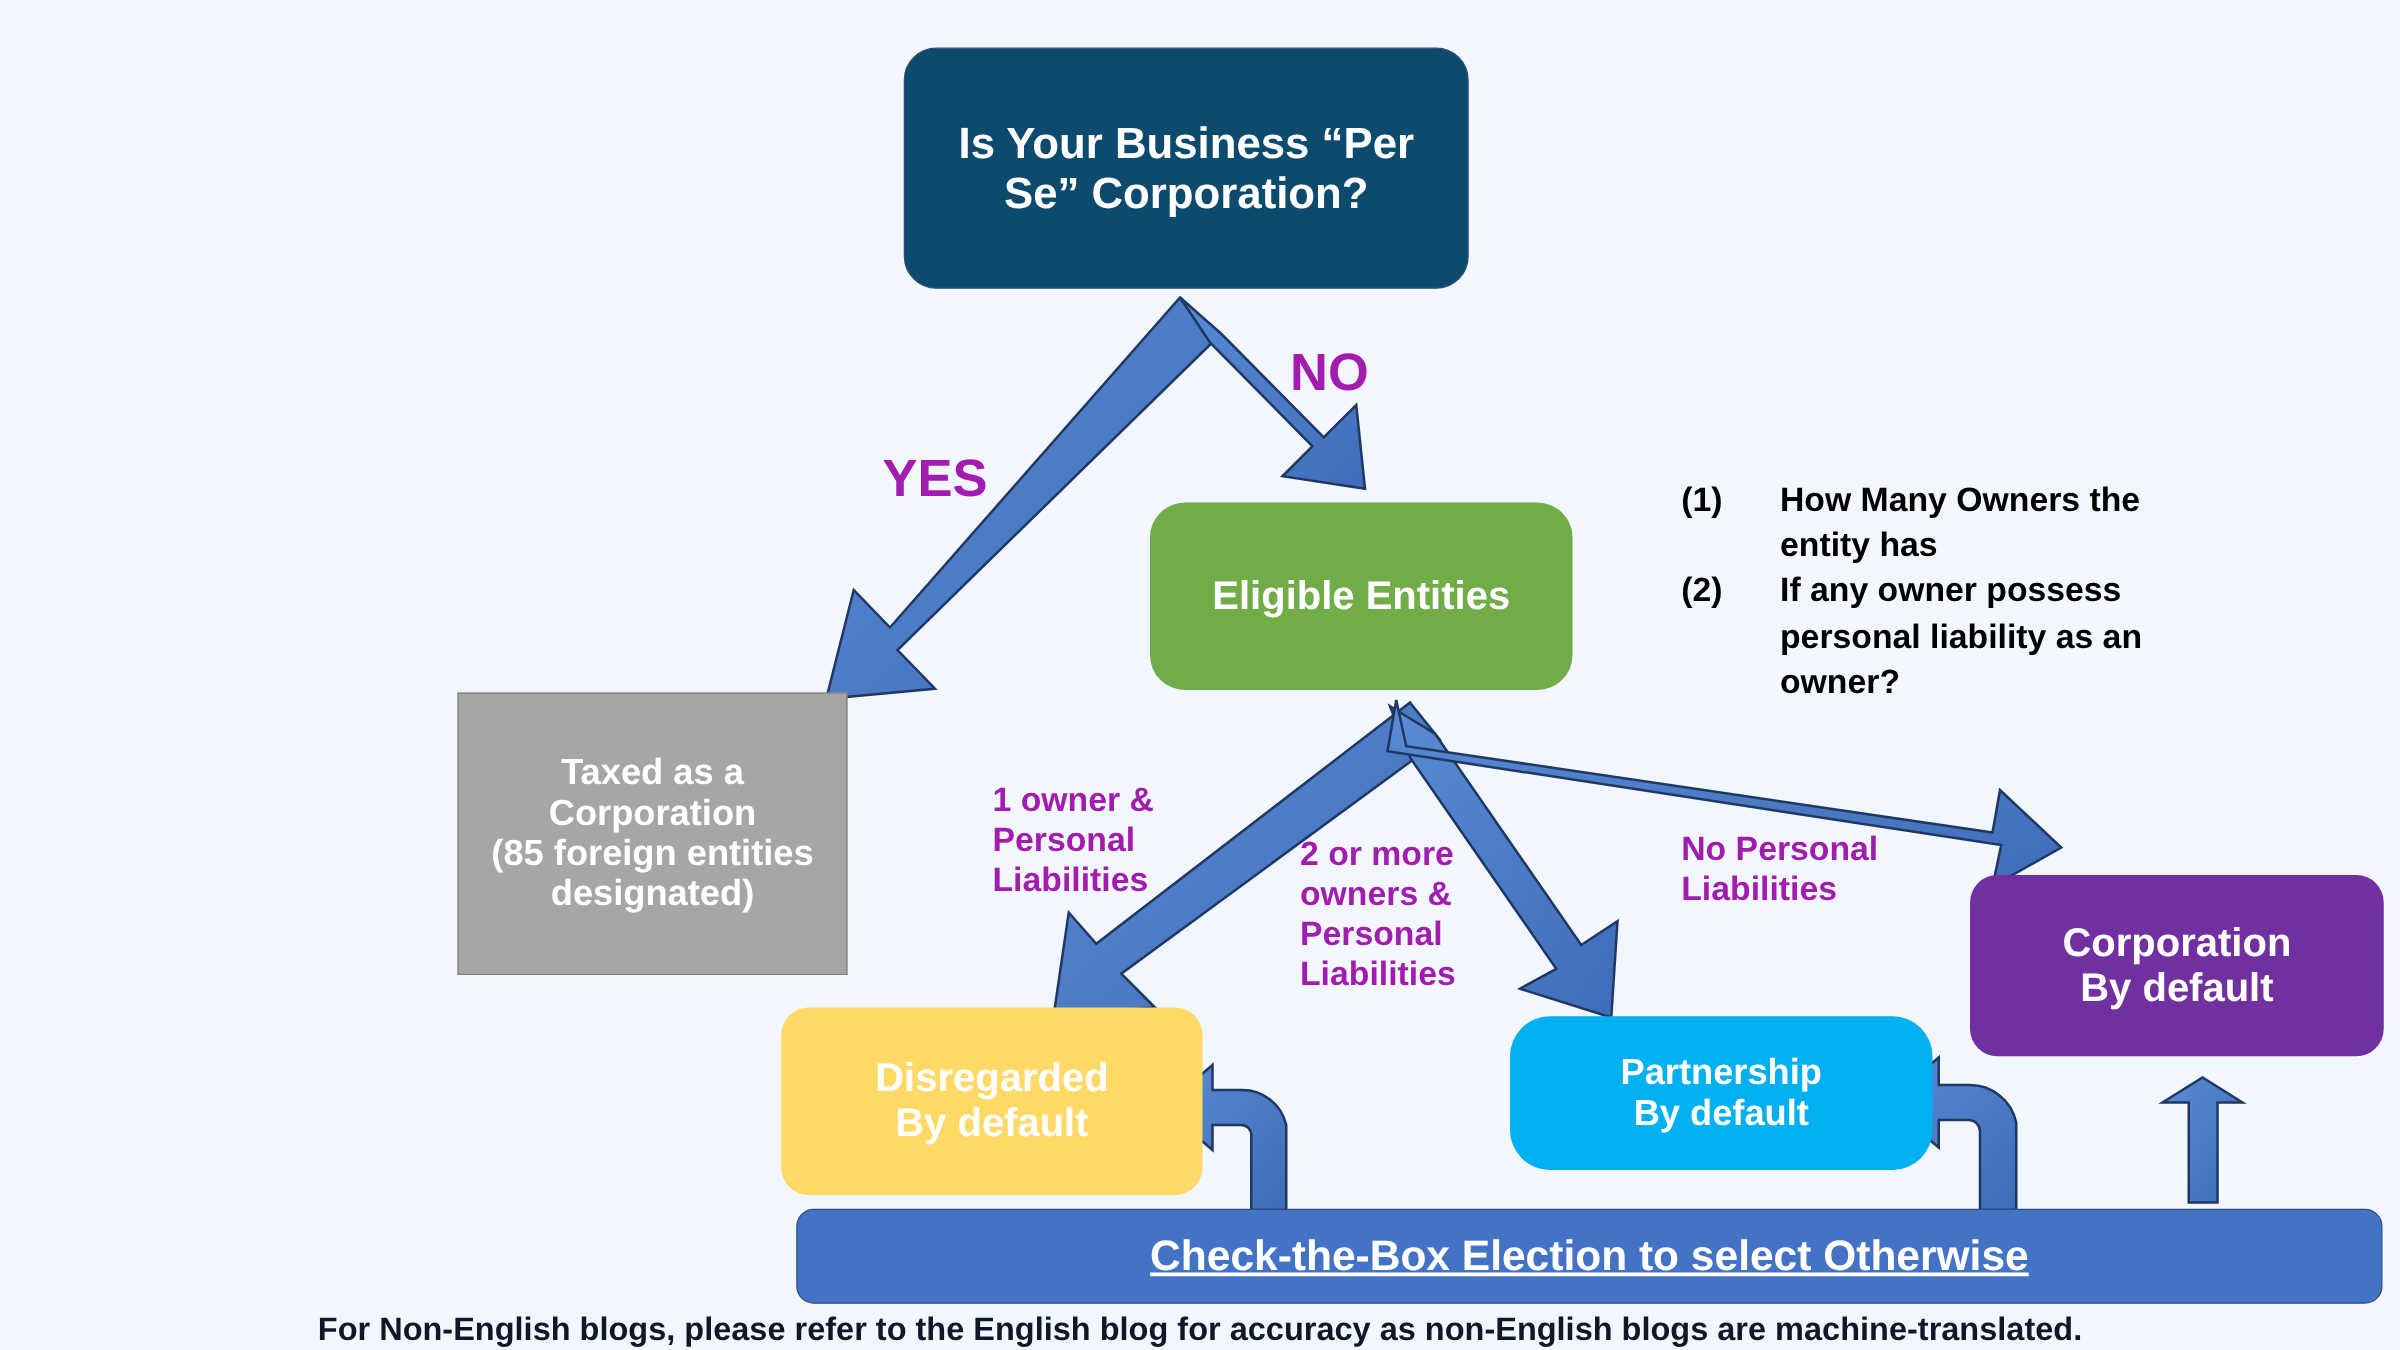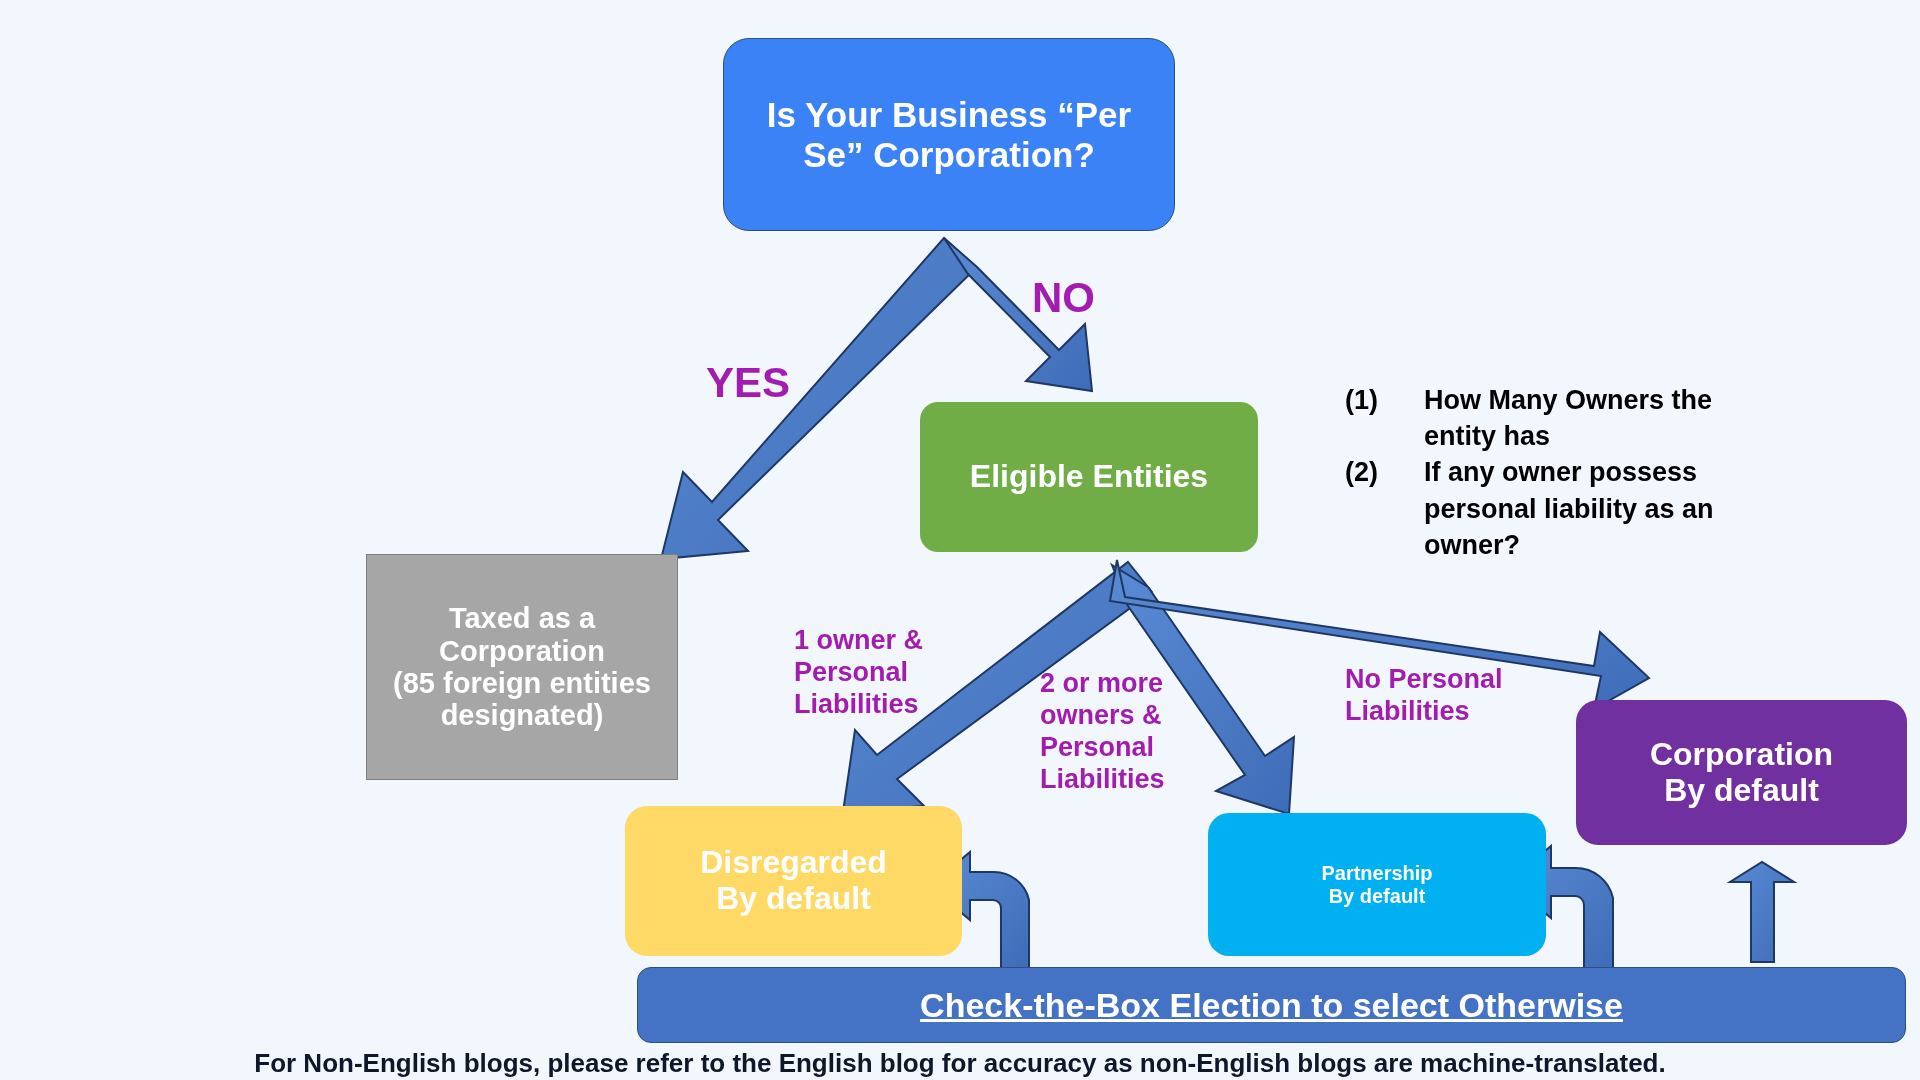--- a/index.html
+++ b/index.html
@@ -32,50 +32,50 @@
     color: #ffffff;
     line-height: 1.12;
     box-sizing: border-box;
     z-index: 5;
   }
   .node span { display: block; width: 100%; }
 
   .node-question {
     left: 723px; top: 38px; width: 452px; height: 193px;
     border-radius: 26px;
-    background: #3b82f6;
+    background: #0c4a6e;
     border: 1px solid #2f4f7a;
     font-size: 35px;
     padding: 0 34px;
   }
   .node-eligible {
     left: 920px; top: 402px; width: 338px; height: 150px;
-    border-radius: 18px;
+    border-radius: 28px;
     background: #70ad47;
     font-size: 32px;
     padding: 16px 20px;
   }
   .node-taxed {
     left: 366px; top: 554px; width: 312px; height: 226px;
     background: #a6a6a6;
     border: 1px solid #7f7f7f;
     font-size: 29px;
     padding: 17px 8px;
   }
   .node-disregarded {
     left: 625px; top: 806px; width: 337px; height: 150px;
     border-radius: 22px;
     background: #ffd966;
     font-size: 32px;
   }
   .node-partnership {
-    left: 1208px; top: 813px; width: 338px; height: 143px;
-    border-radius: 21px;
+    left: 1208px; top: 813px; width: 338px; height: 123px;
+    border-radius: 32px;
     background: #00b0f0;
-    font-size: 20px;
+    font-size: 29px;
   }
   .node-corporation {
     left: 1576px; top: 700px; width: 331px; height: 145px;
     border-radius: 22px;
     background: #7030a0;
     font-size: 32px;
   }
   .node-checkbox {
     left: 637px; top: 967px; width: 1269px; height: 76px;
     border-radius: 14px;

